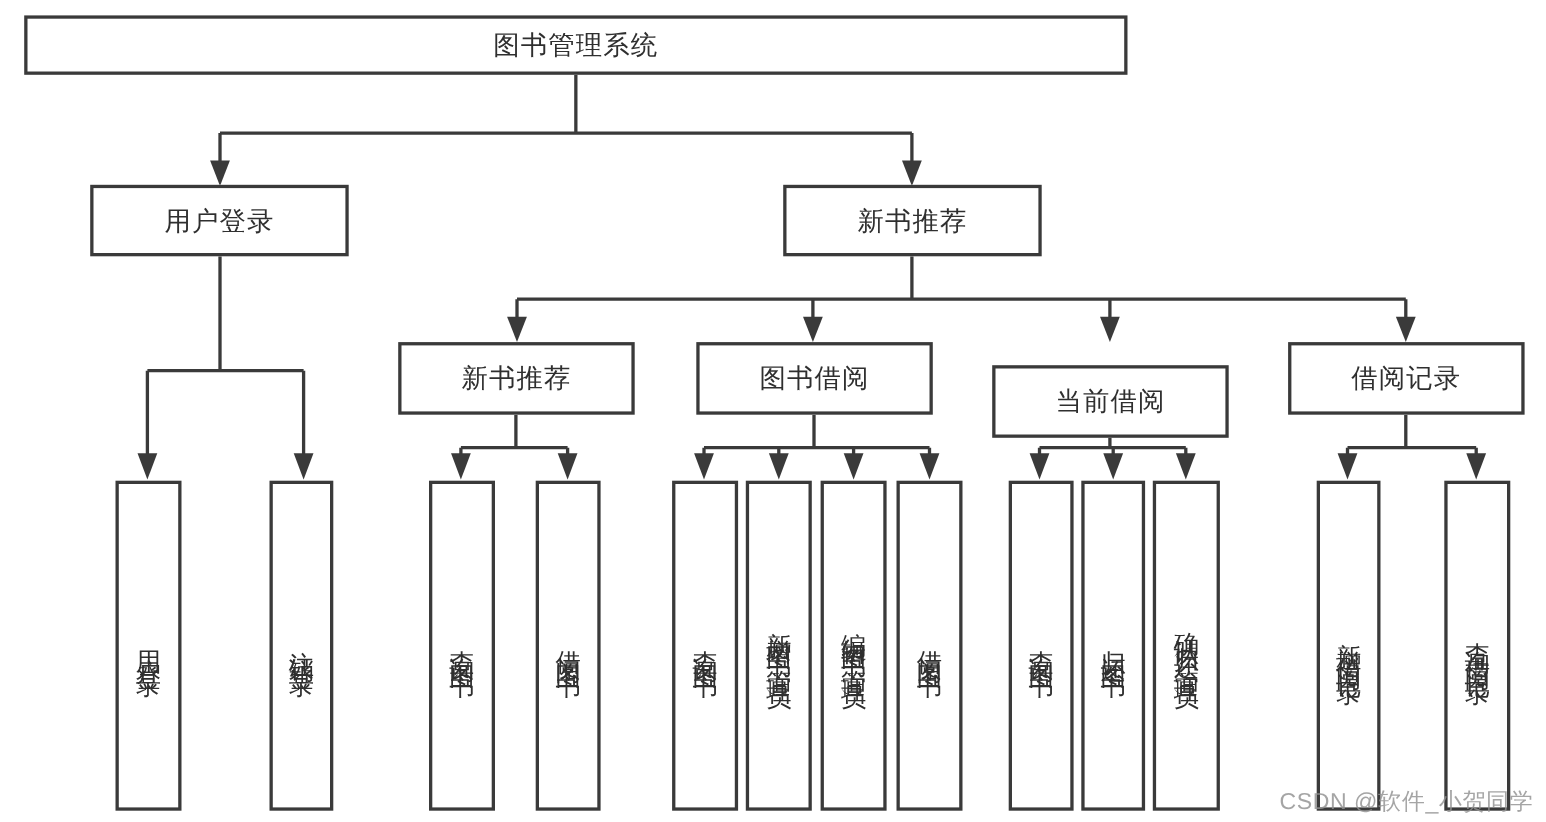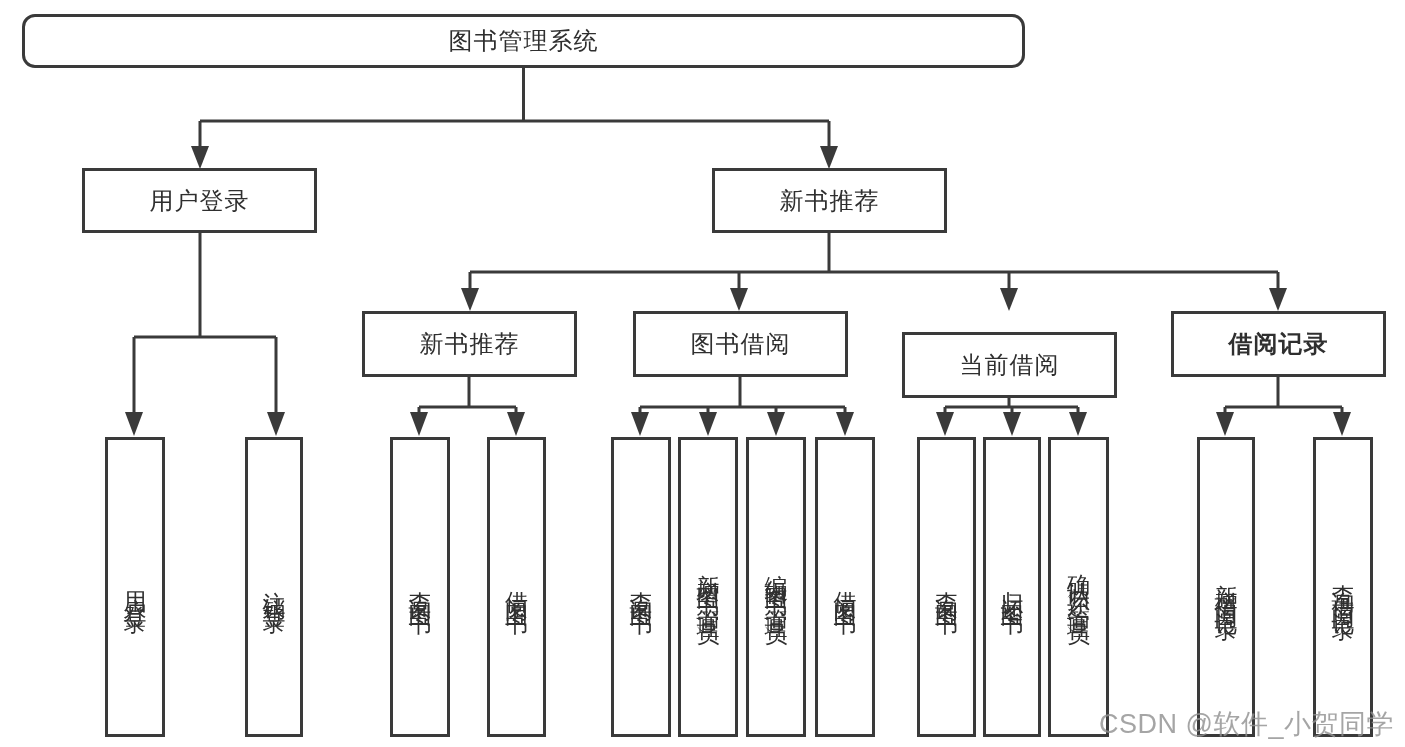--- a/index.html
+++ b/index.html
@@ -57,21 +57,21 @@
     font-size: 23px;
     letter-spacing: 7px;
     color: #2f2f2f;
     white-space: nowrap;
     line-height: 1;
   }
   .watermark {
     position: absolute;
     right: 11px;
     bottom: 5px;
-    font-size: 27px;
+    font-size: 21px;
     color: rgba(145, 145, 145, 0.82);
     letter-spacing: 0.5px;
     z-index: 3;
     white-space: nowrap;
   }
 </style>
 </head>
 <body>
 
 <div class="canvas">
@@ -116,41 +116,41 @@
 
       <polygon points="936,412 954,412 945,436"></polygon>
       <polygon points="1003,412 1021,412 1012,436"></polygon>
       <polygon points="1069,412 1087,412 1078,436"></polygon>
 
       <polygon points="1216,412 1234,412 1225,436"></polygon>
       <polygon points="1333,412 1351,412 1342,436"></polygon>
     </g>
   </svg>
 
-  <div class="hbox" style="left:22px; top:14px; width:1003px; height:54px;border-radius:13px;">
+  <div class="hbox" style="left:22px; top:14px; width:1003px; height:54px;">
     <span>图书管理系统</span>
   </div>
 
   <div class="hbox" style="left:82px; top:168px; width:235px; height:65px;">
     <span>用户登录</span>
   </div>
   <div class="hbox" style="left:712px; top:168px; width:235px; height:65px;">
     <span>新书推荐</span>
   </div>
 
   <div class="hbox" style="left:633px; top:311px; width:215px; height:66px;">
     <span>图书借阅</span>
   </div>
   <div class="hbox" style="left:362px; top:311px; width:215px; height:66px;">
     <span>新书推荐</span>
   </div>
   <div class="hbox" style="left:902px; top:311px; width:215px; height:66px;margin-top:21px;">
     <span>当前借阅</span>
   </div>
-  <div class="hbox" style="left:1171px; top:311px; width:215px; height:66px;font-weight:bold;">
+  <div class="hbox" style="left:1171px; top:311px; width:215px; height:66px;">
     <span>借阅记录</span>
   </div>
 
   <div class="vbox" style="left:105px; width:60px;">
     <span class="vtext">用户登录</span>
   </div>
   <div class="vbox" style="left:245px; width:58px;">
     <span class="vtext">注销登录</span>
   </div>
 

